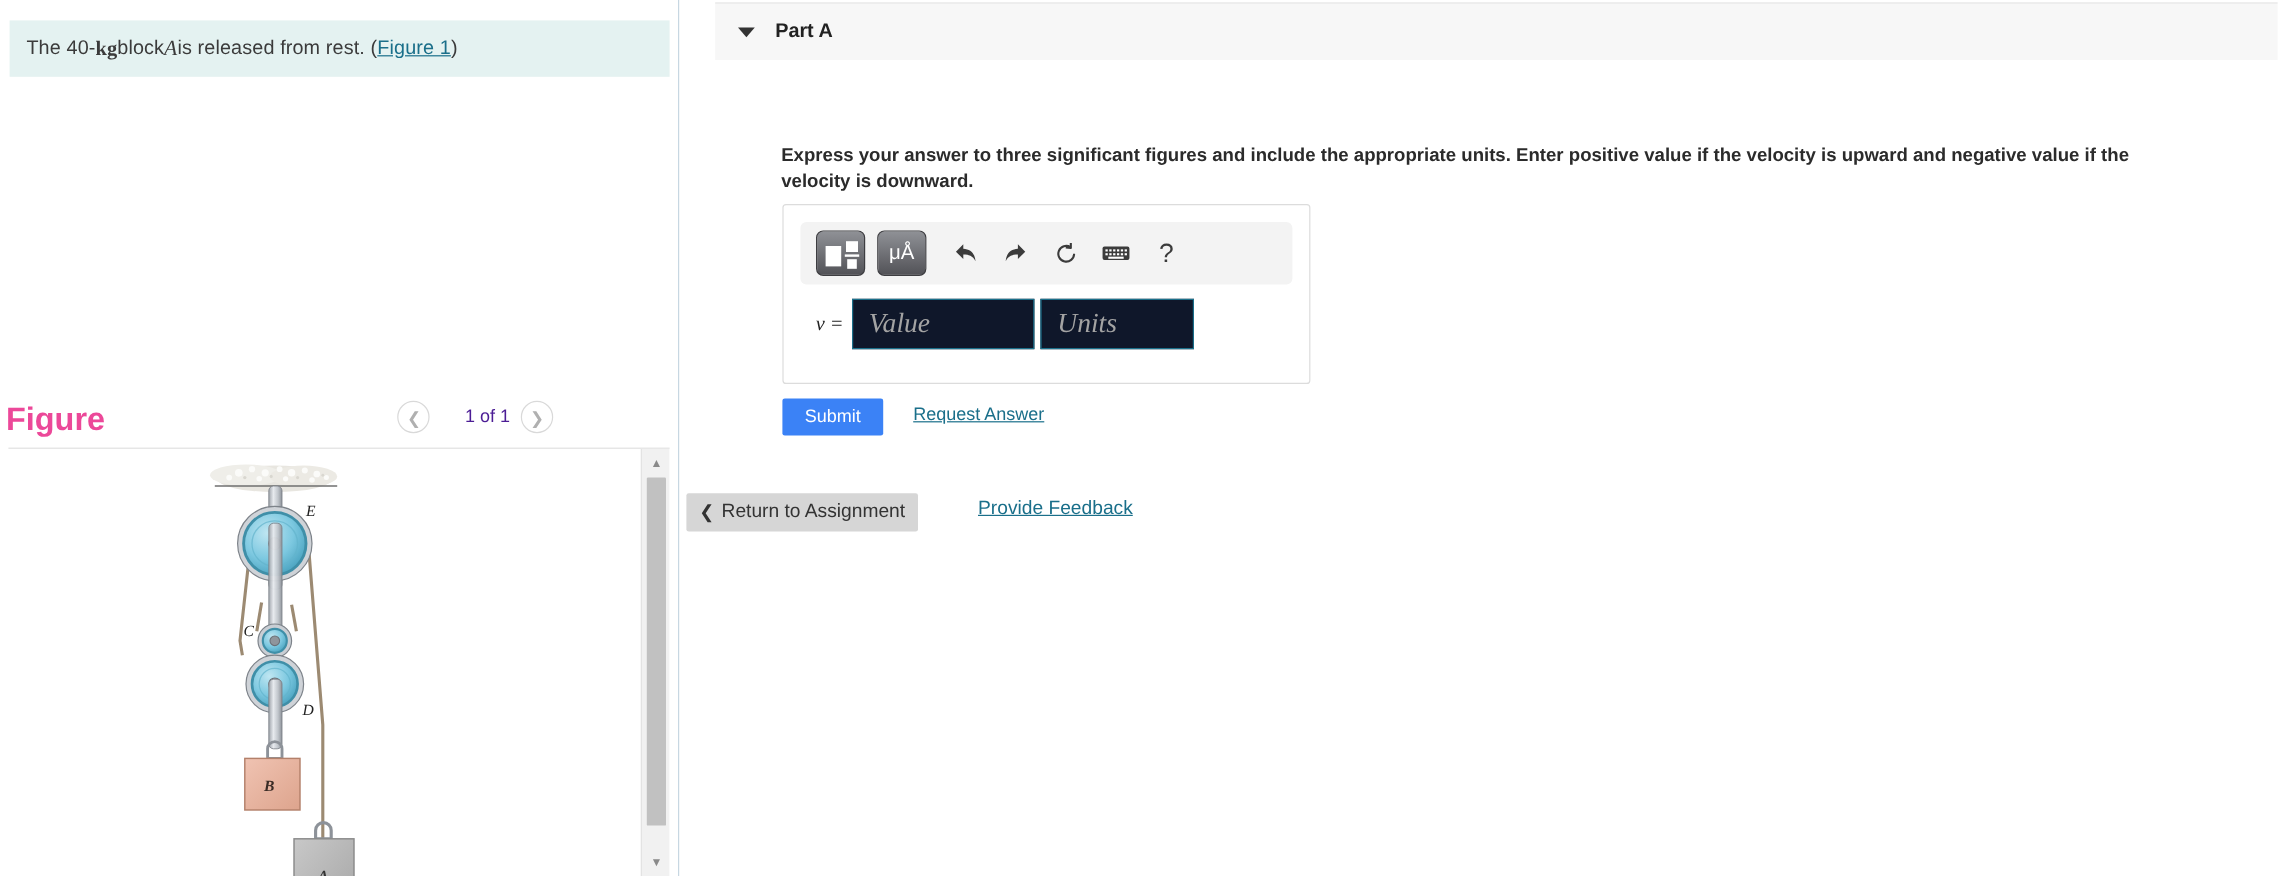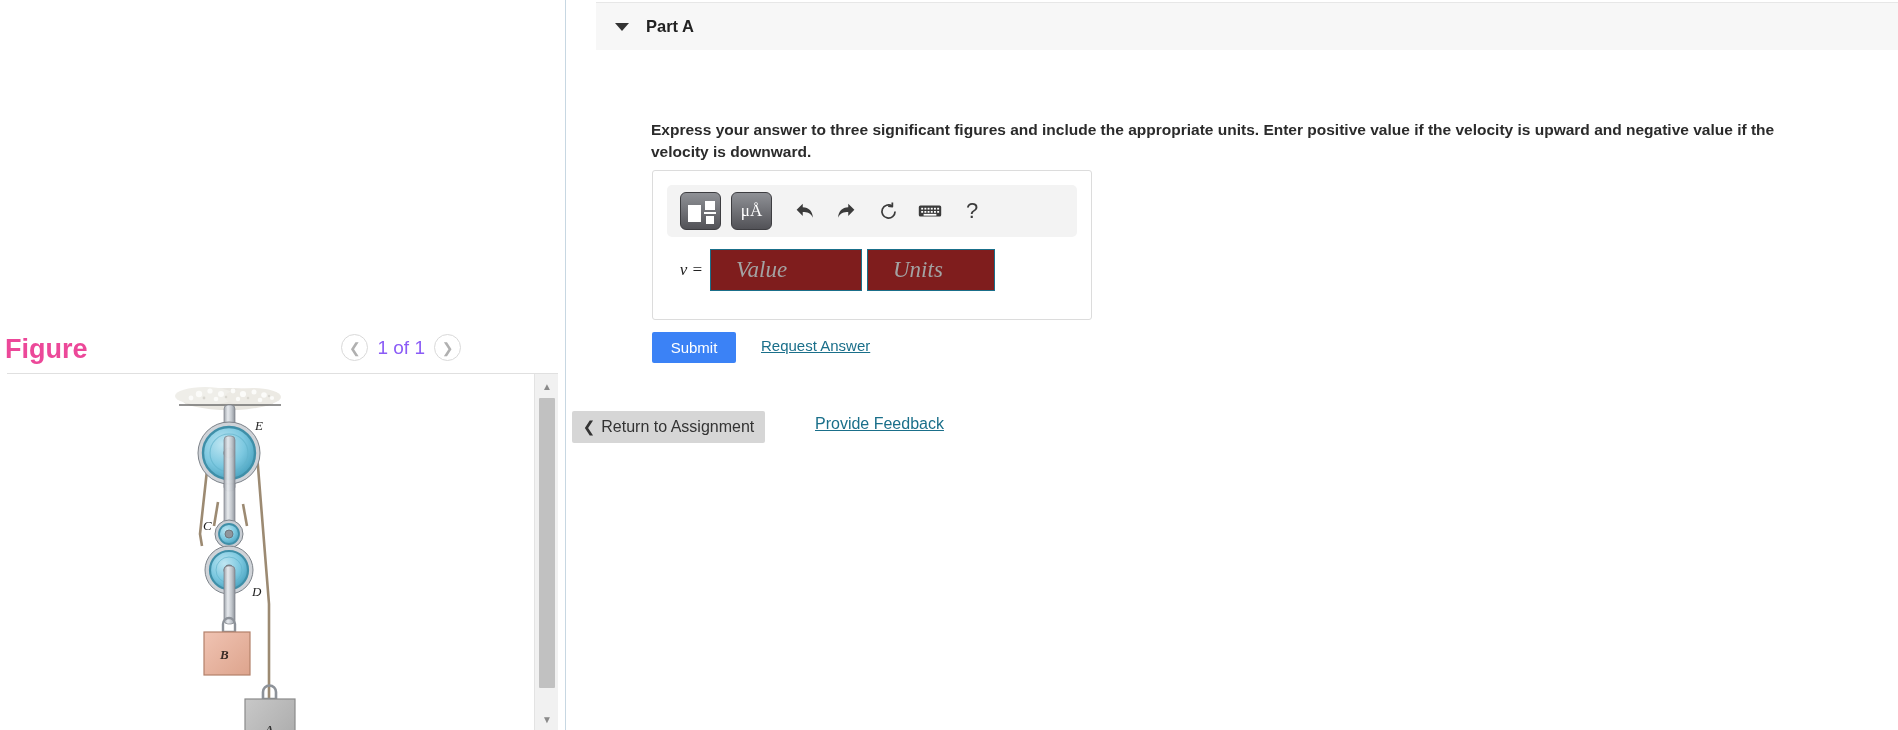--- a/index.html
+++ b/index.html
@@ -43,21 +43,21 @@
   #figure-nav {
     position: absolute; right: 105px; top: 9px;
     display: flex; align-items: center; gap: 9px;
   }
   .nav-circle {
     width: 27px; height: 27px; border-radius: 50%;
     border: 1px solid #d9d9d9; background: #fff;
     display: flex; align-items: center; justify-content: center;
     color: #b0b0b0; font-size: 14px; cursor: pointer;
   }
-  #figure-counter { font-size: 19px; color: #8b5cf6; }
+  #figure-counter { font-size: 15px; color: #4c1d95; margin-left: 20px; }
 
   #figure-panel {
     position: absolute; left: 7px; top: 373px;
     width: 551px; height: 357px;
     border-top: 1px solid #e0e0e0;
     background: #fff;
     overflow: hidden;
   }
   #figure-canvas {
     position: absolute; left: 0; top: 0;
@@ -137,43 +137,43 @@
     background: linear-gradient(#8f9196, #525257);
     border: 1px solid #3d3d41;
     display: flex; align-items: center; justify-content: center;
     cursor: pointer; position: relative;
   }
   .tool-btn.first { margin-left: 13px; }
   .tpl-a { position: absolute; left: 7px; top: 12px; width: 13px; height: 17px; background: #fff; }
   .tpl-d { position: absolute; left: 24px; top: 8px; width: 10px; height: 9px; background: #fff; }
   .tpl-line { position: absolute; left: 23px; top: 19px; width: 12px; height: 2px; background: #fff; }
   .tpl-e { position: absolute; left: 25px; top: 23px; width: 8px; height: 8px; background: #fff; }
-  .mu-label { color: #fff; font-family: Liberation Serif, serif; font-size: 17px; }
+  .mu-label { color: #fff; font-family: Liberation Sans, sans-serif; font-size: 17px; }
 
   .icon-btn {
     width: 42px; height: 38px;
     display: flex; align-items: center; justify-content: center;
     cursor: pointer; color: #3b3b3b;
   }
   .icon-btn.first-icon { margin-left: 11px; }
 
   #eq-row {
     position: absolute; left: 14px; top: 78px;
     display: flex; align-items: center;
   }
   #v-label {
     font-family: "Liberation Serif", serif; font-style: italic;
     font-size: 17px; color: #222; width: 36px; text-align: right;
     margin-right: 7px;
   }
   .ans-input {
-    height: 42px; border: 1px solid #1a6f8a; background: #7f1d1d;
+    height: 42px; border: 1px solid #1a6f8a; background: #0f172a;
     font-family: "Liberation Serif", serif; font-style: italic;
     font-size: 23px; color: #9a9a9a;
-    padding-left: 25px; outline: none;
+    padding-left: 13px; outline: none;
   }
   #value-input { width: 152px; }
   #units-input { width: 128px; margin-left: 5px; }
   .ans-input::placeholder { color: #a3a3a3; opacity: 1; }
 
   #submit-btn {
     position: absolute; left: 85px; top: 332px;
     width: 84px; height: 31px;
     background: #3b82f6; color: #fff;
     border: none; border-radius: 2px;
@@ -201,20 +201,29 @@
     text-decoration: underline; cursor: pointer;
   }
 </style>
 </head>
 <body>
 
 <div id="root">
 
   <div id="left-panel">
 
+    <div class="problem-statement">
+      <span>The 40-</span>
+        <span class="serif-bold">kg</span>
+        <span> block </span>
+        <span class="serif-italic">A</span>
+        <span> is released from rest. (</span>
+        <span class="fig-link">Figure 1</span>
+        <span>)</span>
+    </div>
 
     <div id="figure-header">
       <div id="figure-title">Figure</div>
       <div id="figure-nav">
         <div class="nav-circle">❮</div>
         <div id="figure-counter">1 of 1</div>
         <div class="nav-circle">❯</div>
       </div>
     </div>
 

